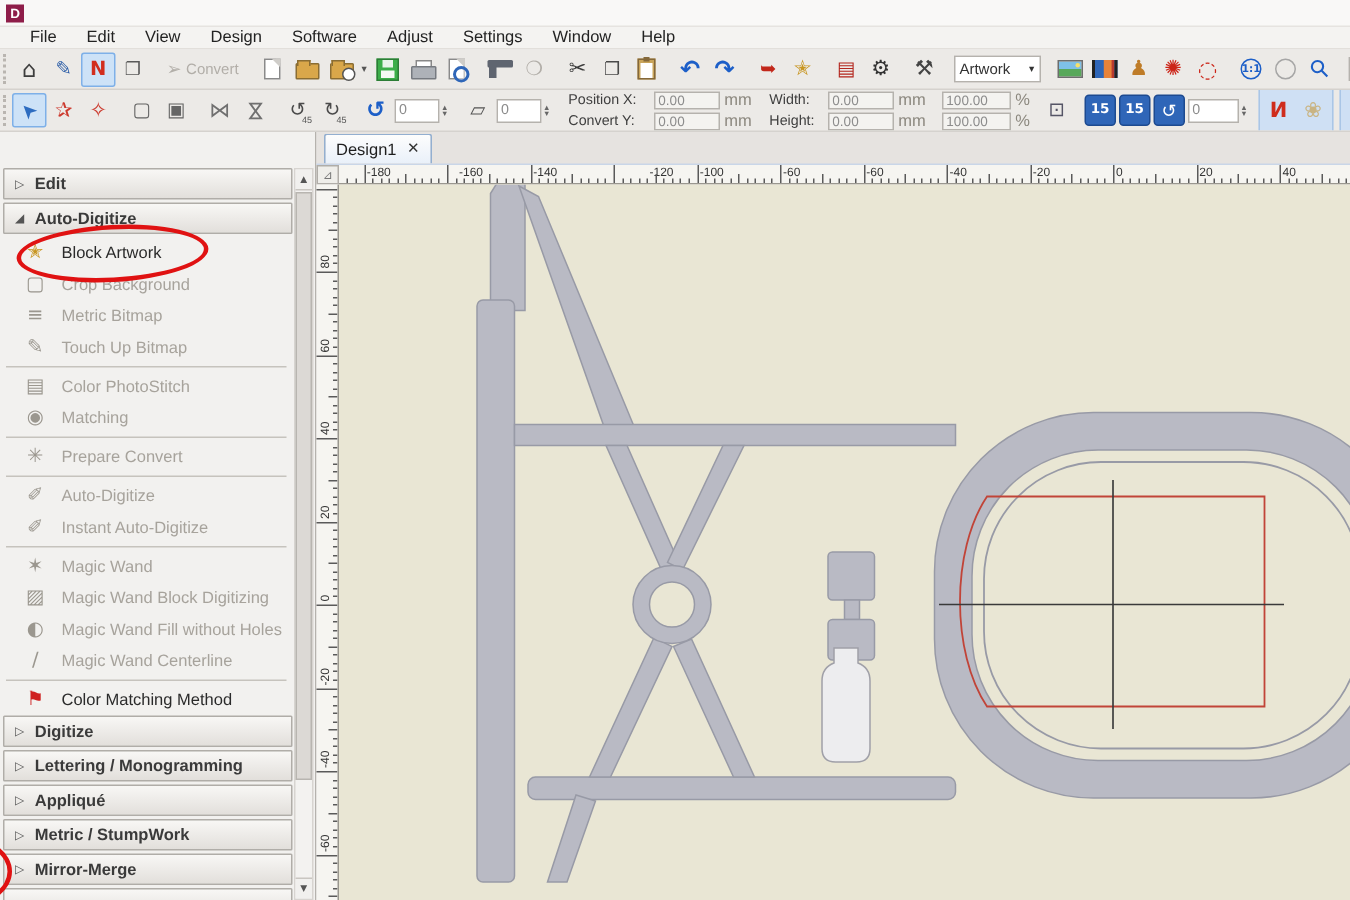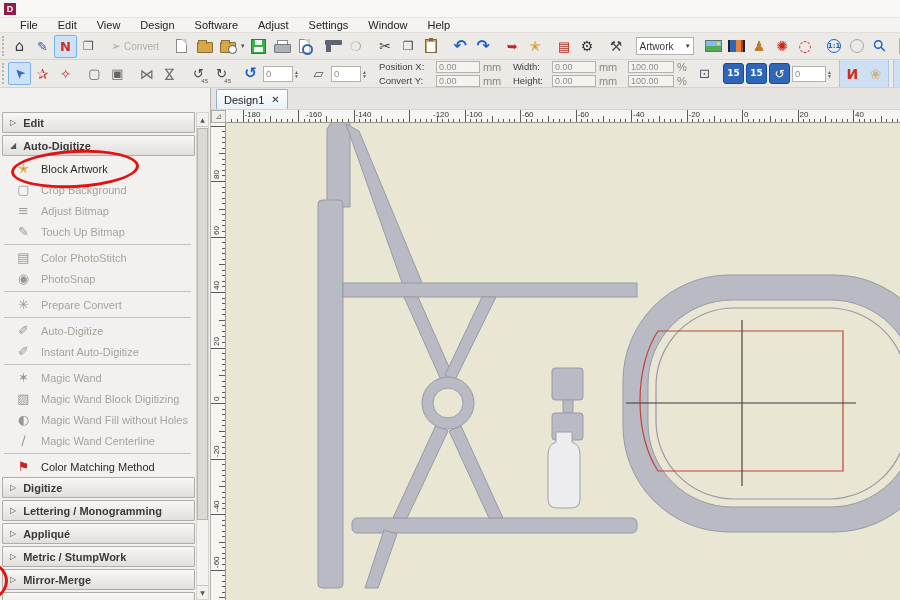--- a/index.html
+++ b/index.html
@@ -448,34 +448,34 @@
       <div class="tool-item enabled">
         <span class="tic" style="color: rgb(200, 149, 31);">✭</span>
         <span class="tlabel">Block Artwork</span>
       </div>
       <div class="tool-item">
         <span class="tic" style="color: rgb(155, 151, 143);">▢</span>
         <span class="tlabel">Crop Background</span>
       </div>
       <div class="tool-item">
         <span class="tic" style="color: rgb(155, 151, 143);">≡</span>
-        <span class="tlabel">Adjust Bitmap</span>
+        <span class="tlabel">Metric Bitmap</span>
       </div>
       <div class="tool-item">
         <span class="tic" style="color: rgb(155, 151, 143);">✎</span>
         <span class="tlabel">Touch Up Bitmap</span>
       </div>
       <div class="item-div"></div>
       <div class="tool-item">
         <span class="tic" style="color: rgb(155, 151, 143);">▤</span>
         <span class="tlabel">Color PhotoStitch</span>
       </div>
       <div class="tool-item">
         <span class="tic" style="color: rgb(155, 151, 143);">◉</span>
-        <span class="tlabel">PhotoSnap</span>
+        <span class="tlabel">Matching</span>
       </div>
       <div class="item-div"></div>
       <div class="tool-item">
         <span class="tic" style="color: rgb(155, 151, 143);">✳</span>
         <span class="tlabel">Prepare Convert</span>
       </div>
       <div class="item-div"></div>
       <div class="tool-item">
         <span class="tic" style="color: rgb(155, 151, 143);">✐</span>
         <span class="tlabel">Auto-Digitize</span>

